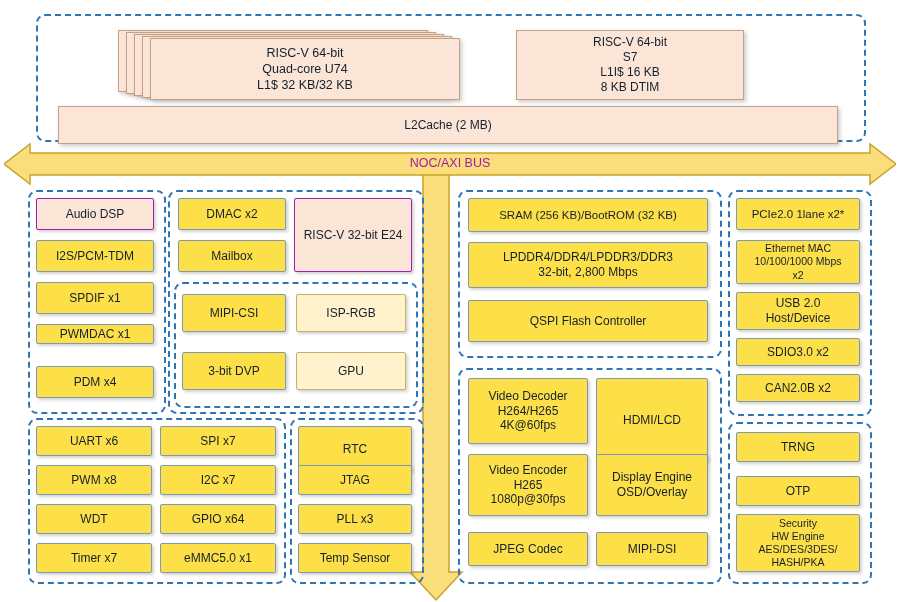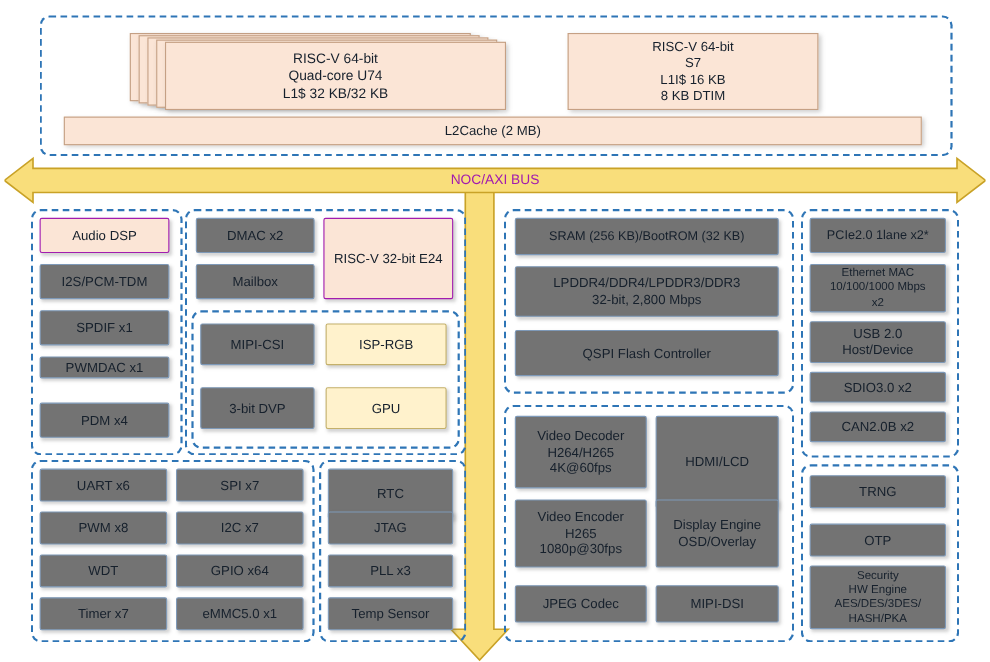--- a/index.html
+++ b/index.html
@@ -9,21 +9,21 @@
   }
   .dashed {
     position:absolute; border:2px dashed #2E75B6; border-radius:9px; background:transparent;
   }
   .box {
     position:absolute; display:flex; align-items:center; justify-content:center;
     text-align:center; white-space:pre-line; font-size:12px; line-height:1.22;
     border-radius:2px; box-shadow:2px 2px 3px rgba(110,110,110,0.30); padding:1px 2px;
     box-sizing:border-box;
   }
-  .blue   { background:#737373; border:1px solid #7E99B8; }
+  .blue   { background:#fde047; border:1px solid #7E99B8; }
   .peach  { background:#FBE5D6; border:1px solid #a21caf; }
   .yellow { background:#FFF2CC; border:1px solid #C4B06A; }
   .small  { font-size:10.5px; line-height:1.24; }
   .card {
     position:absolute; background:#FBE5D6; border:1px solid #C5A084;
     box-shadow:2px 2px 4px rgba(110,110,110,0.35); display:flex; align-items:center;
     justify-content:center; text-align:center; white-space:pre-line; box-sizing:border-box;
   }
   .bus-label {
     position:absolute; left:0; top:156px; width:900px; text-align:center;
@@ -45,21 +45,21 @@
 
   <div class="card" style="left:150px; top:38px; width:310px; height:62px; font-size:12.5px; line-height:1.3;">RISC-V 64-bit
 Quad-core U74
 L1$ 32 KB/32 KB</div>
 
   <div class="card" style="left:516px; top:30px; width:228px; height:70px; font-size:12px; line-height:1.25;">RISC-V 64-bit
 S7
 L1I$ 16 KB
 8 KB DTIM</div>
 
-  <div class="card" style="left:58px; top:106px; width:780px; height:26px; font-size:12px;">L2Cache (2 MB)</div>
+  <div class="card" style="left:58px; top:106px; width:780px; height:38px; font-size:12px;">L2Cache (2 MB)</div>
 
   <svg style="left:408px; top:166px;" width="56" height="436" viewBox="0 0 56 436">
     <polygon points="15,0 41,0 41,406 54,406 28,434 2,406 15,406" fill="#F9DE7B" stroke="#C9A227" stroke-width="1.5"></polygon>
   </svg>
 
   <svg style="left:4px; top:141px;" width="892" height="46" viewBox="0 0 892 46">
     <polygon points="0,23 26,3 26,12 866,12 866,3 892,23 866,43 866,34 26,34 26,43" fill="#F9DE7B" stroke="#C9A227" stroke-width="1.5"></polygon>
   </svg>
   <div class="bus-label">NOC/AXI BUS</div>
 

